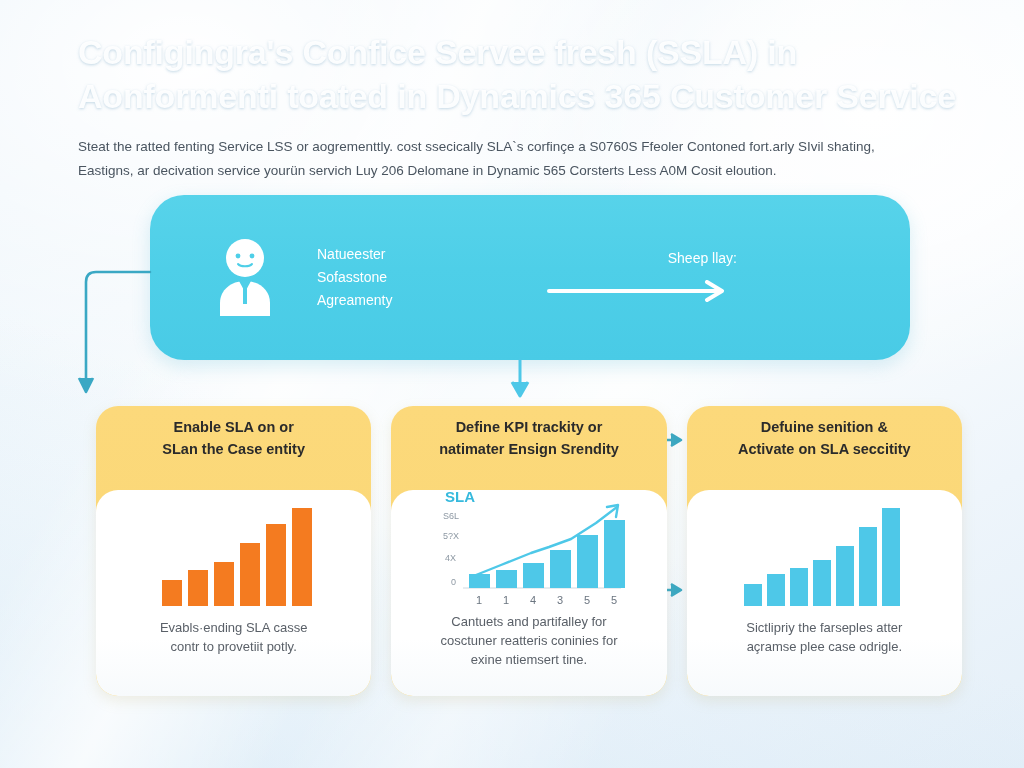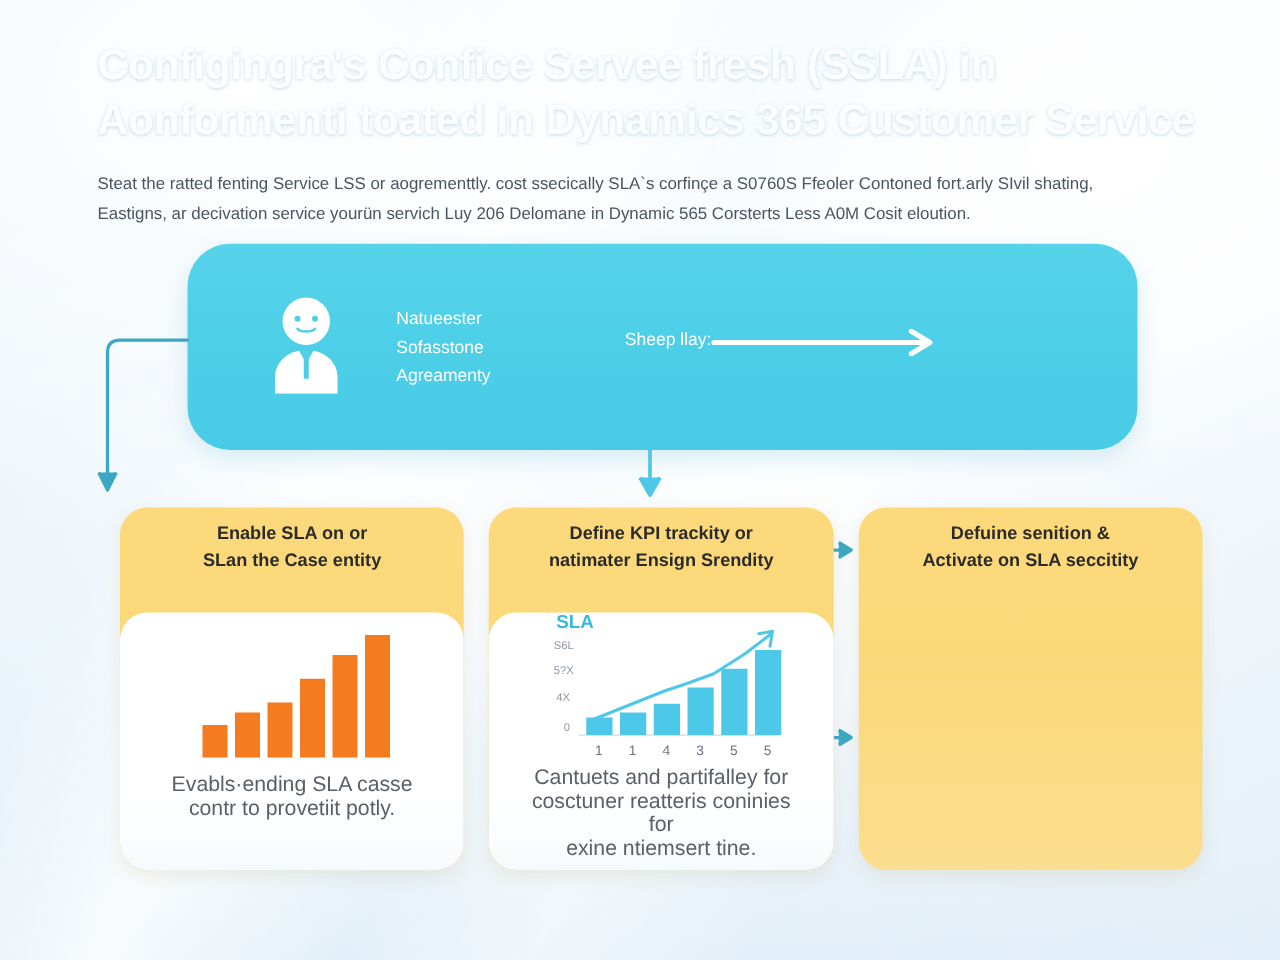--- a/index.html
+++ b/index.html
@@ -87,21 +87,22 @@
     font-size: 14px;
     line-height: 23px;
     margin-left: 18px;
     white-space: pre-line;
   }
 
   .banner-mid {
     position: relative;
     width: 215px;
     display: flex;
-    align-items: flex-start;
+    flex-direction: column;
+    align-items: flex-end;
     justify-content: center;
   }
 
   .banner-mid-label {
     color: #ffffff;
     font-size: 14px;
     margin-bottom: 14px;
     white-space: nowrap;
   }
 
@@ -176,21 +177,21 @@
 
   .chart-area {
     height: 120px;
     width: 100%;
     display: flex;
     align-items: flex-end;
     justify-content: center;
   }
 
   .card-caption {
-    font-size: 17px;
+    font-size: 13px;
     line-height: 19px;
     color: #5a6068;
     text-align: center;
     padding: 8px 24px 0;
     white-space: pre-line;
   }
 
   .card-2 .card-caption { padding-top: 2px; }
 </style>
 </head>
@@ -321,15 +322,30 @@
 cosctuner reatteris coninies for
 exine ntiemsert tine.</div>
     </div>
   </div>
 
   <div class="card card-3">
     <div class="card-header">
       <div class="card-header-text">Defuine senition &amp;
 Activate on SLA seccitity</div>
     </div>
+    <div class="card-body">
+      <div class="chart-area">
+        <svg width="180" height="112" viewBox="0 0 180 112">
+          <rect x="10" y="86" width="18" height="22" fill="#4ec8e8"></rect>
+          <rect x="33" y="76" width="18" height="32" fill="#4ec8e8"></rect>
+          <rect x="56" y="70" width="18" height="38" fill="#4ec8e8"></rect>
+          <rect x="79" y="62" width="18" height="46" fill="#4ec8e8"></rect>
+          <rect x="102" y="48" width="18" height="60" fill="#4ec8e8"></rect>
+          <rect x="125" y="29" width="18" height="79" fill="#4ec8e8"></rect>
+          <rect x="148" y="10" width="18" height="98" fill="#4ec8e8"></rect>
+        </svg>
+      </div>
+      <div class="card-caption">Sictlipriy the farseples atter
+açramse plee case odrigle.</div>
+    </div>
   </div>
 
 </div>
 
 </body></html>

